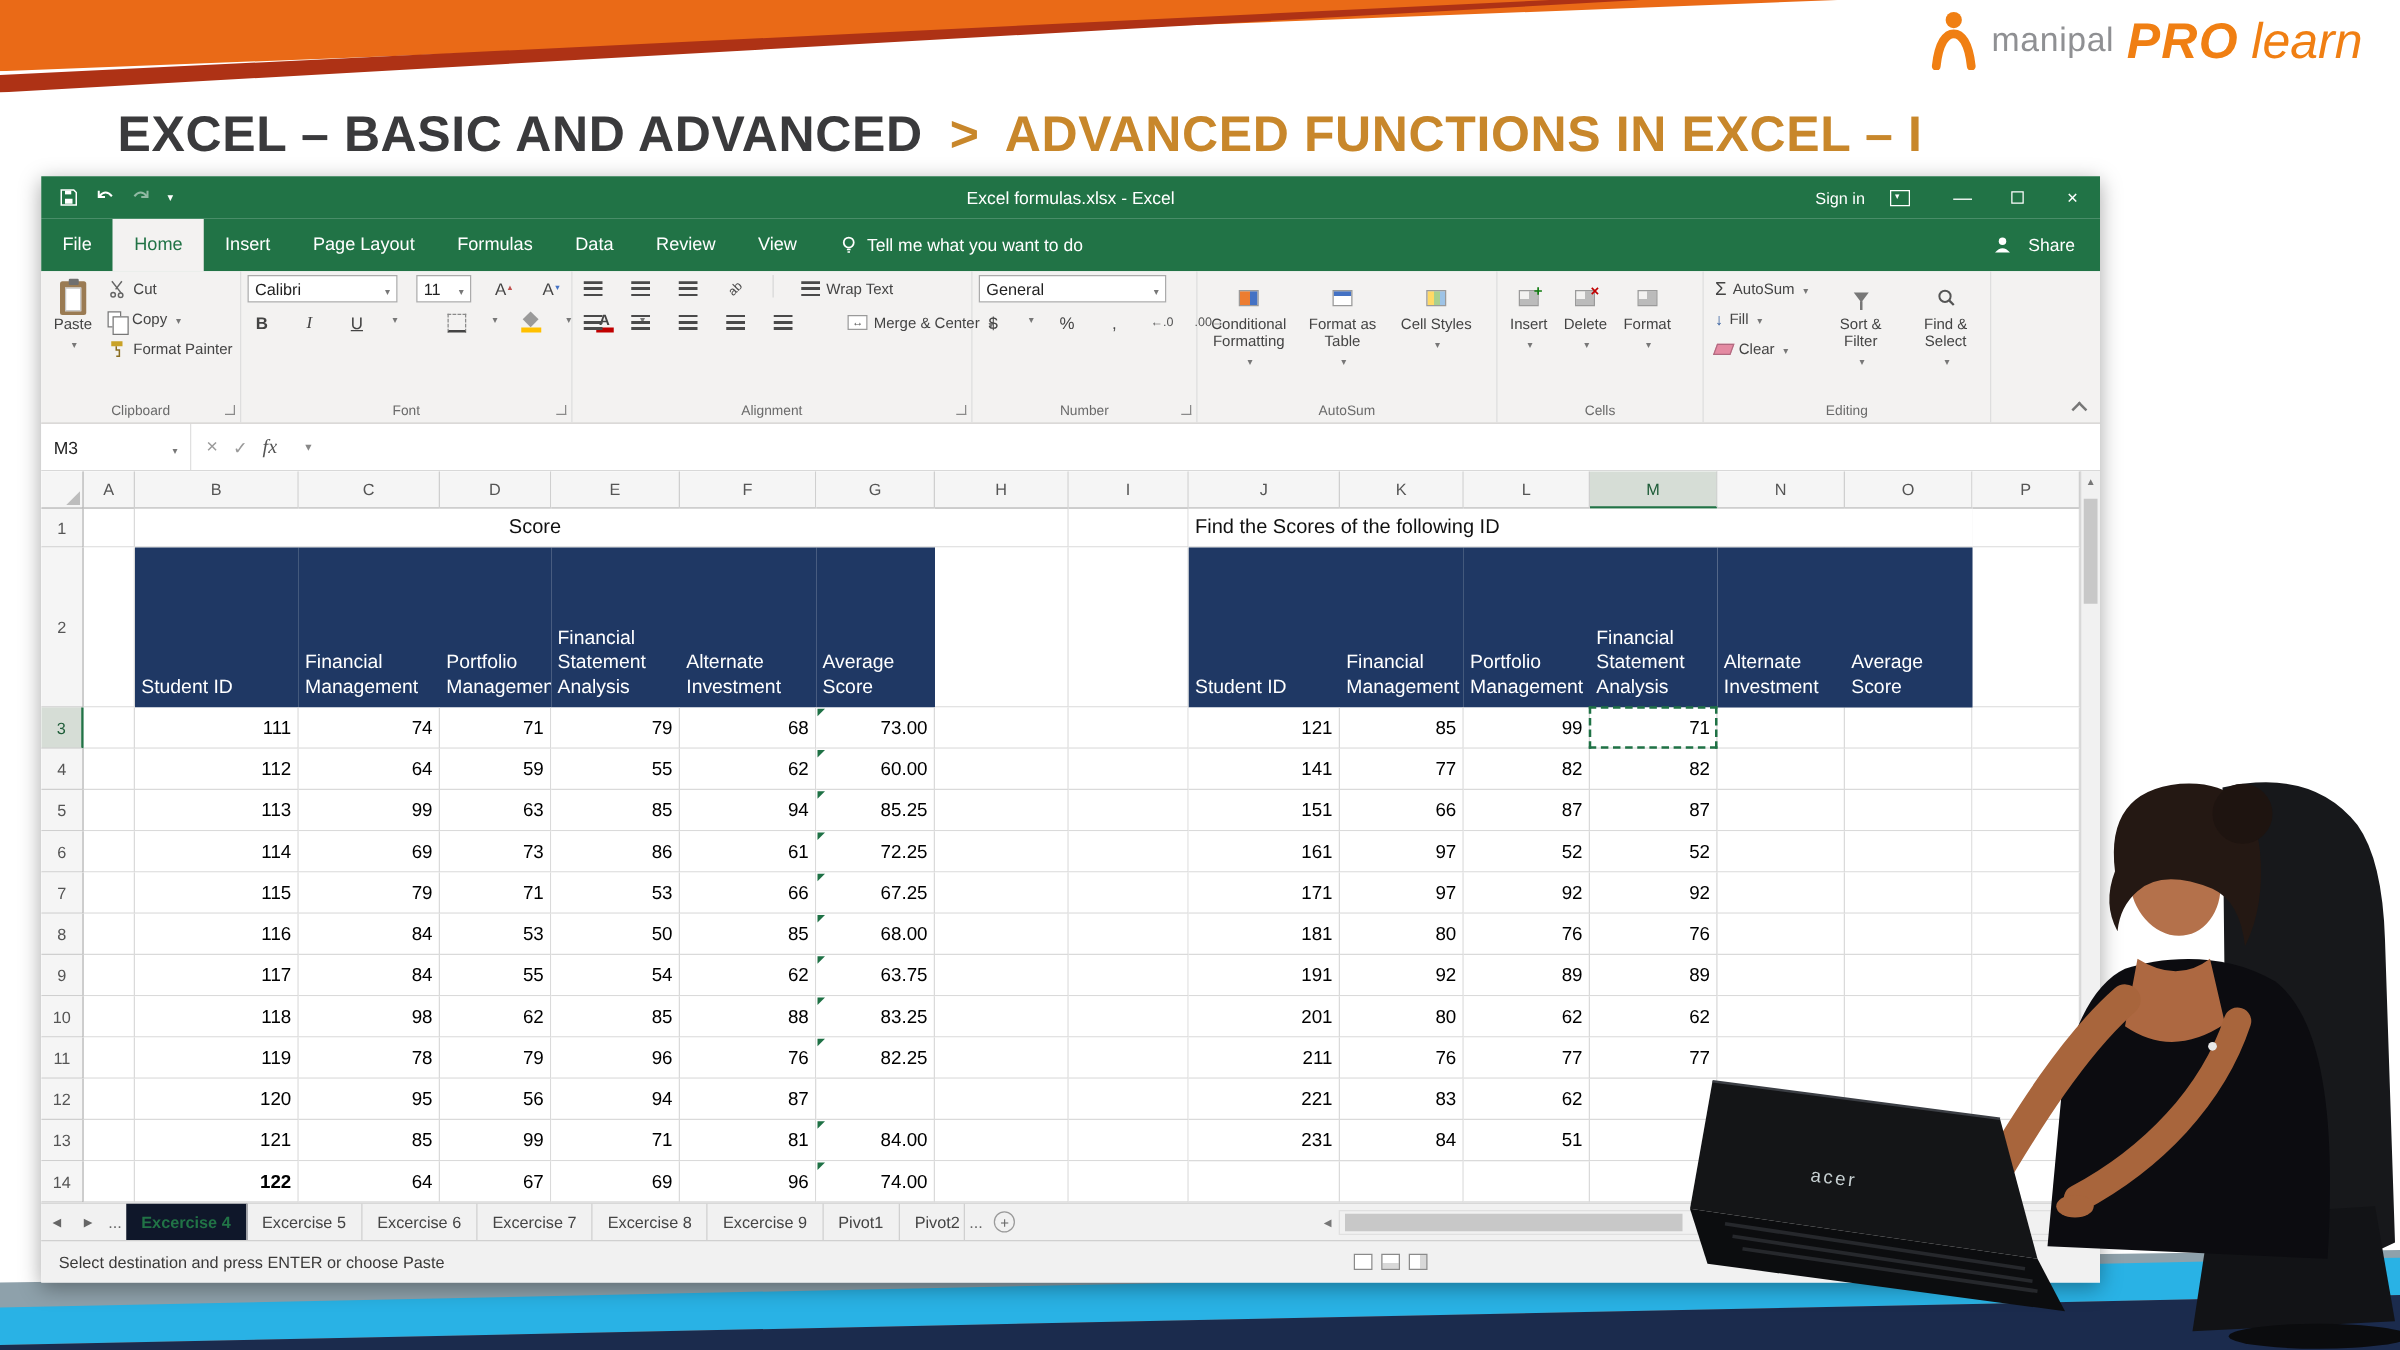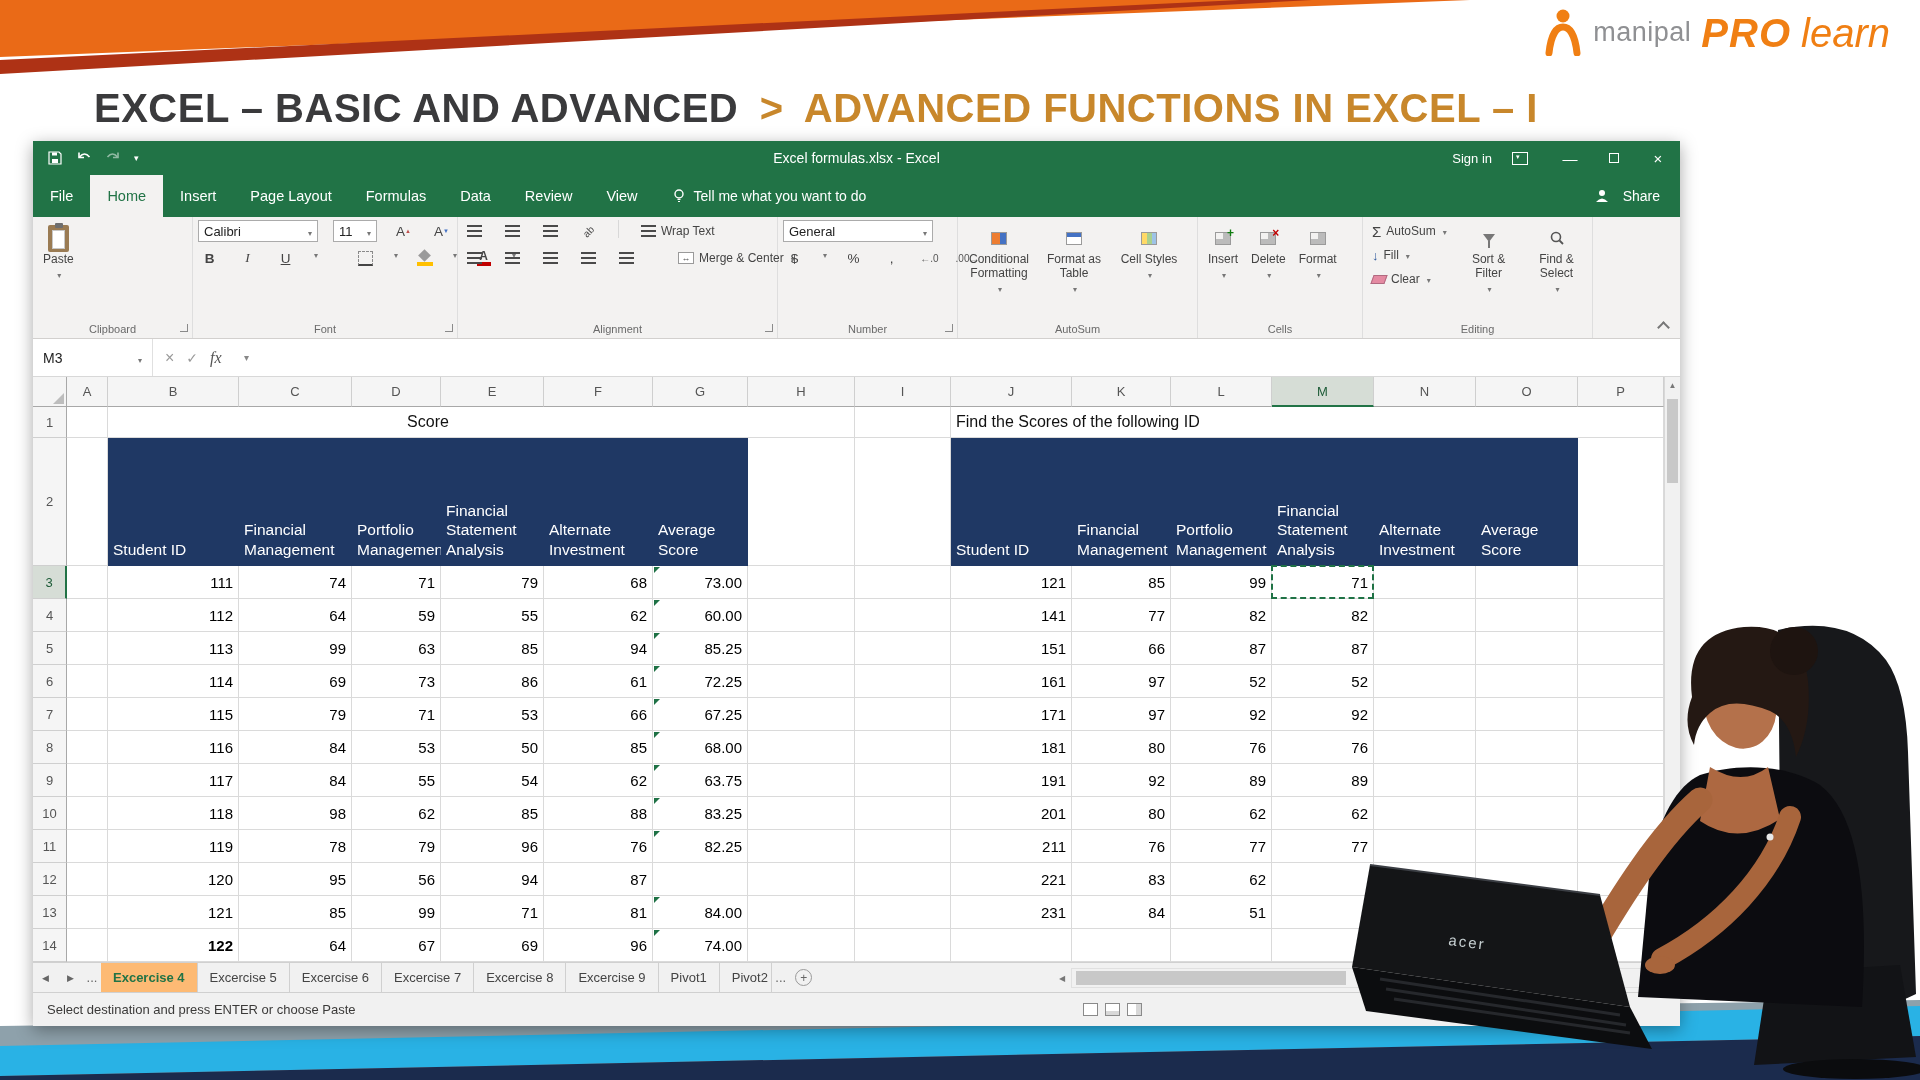--- a/index.html
+++ b/index.html
@@ -126,21 +126,21 @@
 
 .vscroll{width:16px;height:585px;background:#f1f1f1;border-left:1px solid #d8d8d8;position:relative;flex:0 0 auto}
 .vsb{position:absolute;left:0;right:0;height:17px;display:flex;align-items:center;justify-content:center;font-size:8px;color:#777}
 .vs-thumb{position:absolute;left:2px;right:2px;top:22px;height:84px;background:#c8c8c8}
 
 .tabbar{height:30px;background:#f1f1f1;border-top:1px solid #d0d0d0;display:flex;align-items:stretch;position:relative;font-size:13px;color:#444}
 .tnav{width:25px;display:flex;align-items:center;justify-content:center;color:#666;font-size:9px}
 .tdots{width:18px;display:flex;align-items:center;justify-content:center;color:#666}
 #tabStrip{display:flex;align-items:stretch}
 .stab{display:flex;align-items:center;padding:0 12px;border-right:1px solid #d0d0d0;white-space:nowrap}
-.stab.active{background:#fdba74;color:#217346;font-weight:bold}
+.stab.active{background:#0f172a;color:#217346;font-weight:bold}
 .stab.trunc{max-width:52px;overflow:hidden}
 .newsheet{width:28px;display:flex;align-items:center;justify-content:center}
 .plus{width:17px;height:17px;border-radius:50%;border:1px solid #9a9a9a;display:flex;align-items:center;justify-content:center;font-size:12px;color:#666;line-height:1}
 .hscroll{position:absolute;left:1020px;right:2px;top:5px;height:20px;display:flex;align-items:stretch}
 .hsb{width:18px;display:flex;align-items:center;justify-content:center;font-size:8px;color:#777;background:#f1f1f1}
 .htrack{flex:1;background:#f1f1f1;position:relative;border:1px solid #e0e0e0}
 .hthumb{position:absolute;left:4px;top:2px;bottom:2px;width:270px;background:#c8c8c8}
 
 .sbar{height:34px;background:#f1f1f1;border-top:1px solid #d0d0d0;display:flex;align-items:center;font-size:13px;color:#3b3a39;position:relative}
 .sbar .msg{padding-left:14px}
@@ -246,20 +246,42 @@
     <div class="ribbon">
 
       <div class="rg" style="width:160px">
         <div class="grow">
           <div class="bb">
             <span class="ic">
                 <span class="i-clip"></span>
               </span>
             <span class="t">Paste</span>
             <span class="da"></span>
+          </div>
+          <div class="vcol">
+            <div class="sb">
+              <svg class="si" viewBox="0 0 16 16">
+                  <path d="M3.5 2 L11 11.5 M11.5 2 L6.5 8.5" stroke="#666" stroke-width="1.2" fill="none"></path>
+                  <circle cx="4.5" cy="12.7" r="1.8" fill="none" stroke="#666" stroke-width="1.2"></circle>
+                  <circle cx="10.5" cy="13.2" r="1.8" fill="none" stroke="#666" stroke-width="1.2"></circle>
+                </svg>
+              <span>Cut</span>
+            </div>
+            <div class="sb">
+              <span class="i-copy"></span>
+              <span>Copy</span>
+              <span class="da"></span>
+            </div>
+            <div class="sb">
+              <svg class="si" viewBox="0 0 16 16">
+                  <rect x="3" y="2" width="9" height="4" fill="#c9a227"></rect>
+                  <path d="M7 6 v3 h2.5 v5 h-2.5" stroke="#8a6d1f" fill="none" stroke-width="1.2"></path>
+                </svg>
+              <span>Format Painter</span>
+            </div>
           </div>
         </div>
         <span class="lbl">Clipboard</span>
         <span class="dlg"></span>
       </div>
 
       <div class="rg" style="width:265px">
         <div class="grow col">
           <div class="frow">
             <div class="combo" style="width:120px">

